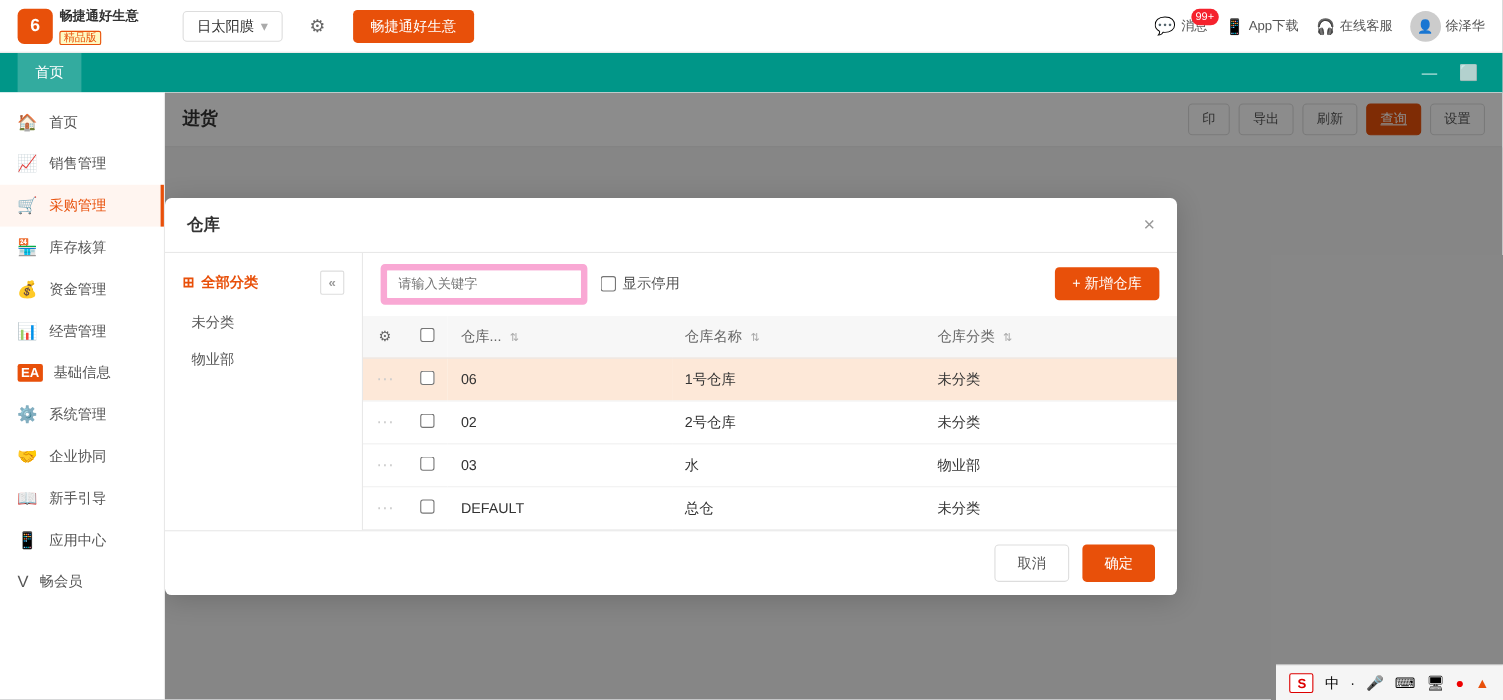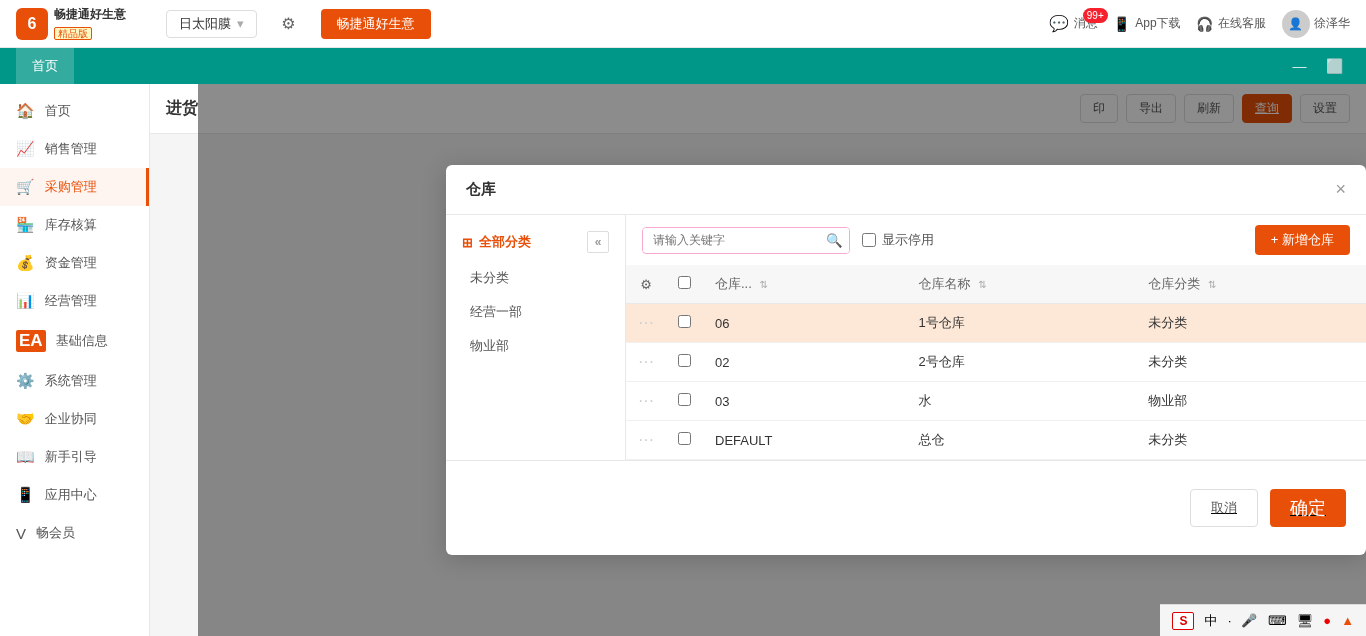--- a/index.html
+++ b/index.html
@@ -116,21 +116,21 @@
       background: #f5f5f5;
       position: relative;
       overflow: hidden;
     }
 
     
     .modal-overlay {
       position: absolute; top: 0; left: 0; right: 0; bottom: 0;
       background: rgba(0,0,0,0.45);
       z-index: 100;
-      display: flex; align-items: center; justify-content: flex-end; margin-left: 48px;
+      display: flex; align-items: center; justify-content: flex-start;
     }
 
     
     .modal {
       background: #fff;
       border-radius: 6px;
       width: 920px;
       max-height: 560px;
       display: flex;
       flex-direction: column;
@@ -174,22 +174,22 @@
     
     .table-panel {
       flex: 1; display: flex; flex-direction: column;
     }
     .table-toolbar {
       padding: 10px 16px;
       display: flex; align-items: center; gap: 12px;
     }
     .search-input-wrap {
       display: flex; align-items: center;
-      border: 1px solid #f9a8d4; border-radius: 4px; overflow: hidden;
-      width: 208px;
+      border: 6px solid #f9a8d4; border-radius: 4px; overflow: hidden;
+      width: 188px;
     }
     .search-input-wrap input {
       border: none; outline: none; padding: 5px 10px; font-size: 12px; flex: 1;
       color: #999;
     }
     .search-icon-btn {
       padding: 5px 8px; background: #fff; border: none; cursor: pointer; color: #999;
     }
     .show-disabled-wrap {
       display: flex; align-items: center; gap: 6px; font-size: 13px; color: #555;
@@ -244,32 +244,31 @@
     }
     .page-btn.disabled { color: #ccc; cursor: default; }
     .page-input {
       width: 40px; height: 26px; border: 1px solid #ddd; border-radius: 3px;
       text-align: center; font-size: 12px; outline: none;
     }
     .page-info { color: #555; font-size: 13px; }
 
     
     .modal-footer {
-      padding: 28px 20px;
+      padding: 12px 20px;
       display: flex; justify-content: flex-end; gap: 12px;
       border-top: 1px solid #e8e8e8;
-      text-decoration: underline;
     }
     .cancel-btn {
       padding: 7px 20px; border: 1px solid #ddd; background: #fff;
       color: #555; border-radius: 4px; cursor: pointer; font-size: 13px;
     }
     .confirm-btn {
       padding: 7px 20px; background: #e8500a; color: #fff;
-      border: none; border-radius: 4px; cursor: pointer; font-size: 18px;
+      border: none; border-radius: 4px; cursor: pointer; font-size: 13px;
     }
 
     
     .page-title-bar {
       padding: 10px 16px;
       background: #fff;
       border-bottom: 1px solid #e8e8e8;
       display: flex; align-items: center; justify-content: space-between;
     }
     .page-title-text { font-size: 16px; font-weight: 600; color: #333; text-align: right; }
@@ -357,21 +356,21 @@
     </div>
     <div class="sidebar-item">
       <span class="sidebar-icon">💰</span>
       <span>资金管理</span>
     </div>
     <div class="sidebar-item">
       <span class="sidebar-icon">📊</span>
       <span>经营管理</span>
     </div>
     <div class="sidebar-item">
-      <span class="sidebar-icon" style="font-size:17px;background:#e8500a;color:#fff;padding:1px 3px;border-radius:2px;font-weight:bold;">EA</span>
+      <span class="sidebar-icon" style="font-size:12px;background:#e8500a;color:#fff;padding:1px 3px;border-radius:2px;font-weight:bold;">EA</span>
       <span>基础信息</span>
     </div>
     <div class="sidebar-item">
       <span class="sidebar-icon">⚙️</span>
       <span>系统管理</span>
     </div>
     <div class="sidebar-item">
       <span class="sidebar-icon">🤝</span>
       <span>企业协同</span>
     </div>
@@ -421,21 +420,20 @@
 
         <div class="modal-body">
 
           <div class="category-panel">
             <div class="category-header">
               <span style="color:#e8500a;">⊞</span>
               <span>全部分类</span>
               <div class="category-collapse-btn">«</div>
             </div>
             <div class="category-item">未分类</div>
-            <div class="category-item">经营一部</div>
             <div class="category-item">物业部</div>
           </div>
 
           <div class="table-panel">
 
             <div class="table-toolbar">
               <div class="search-input-wrap">
                 <input type="text" placeholder="请输入关键字" style="">
                 <button class="search-icon-btn">🔍</button>
               </div>

